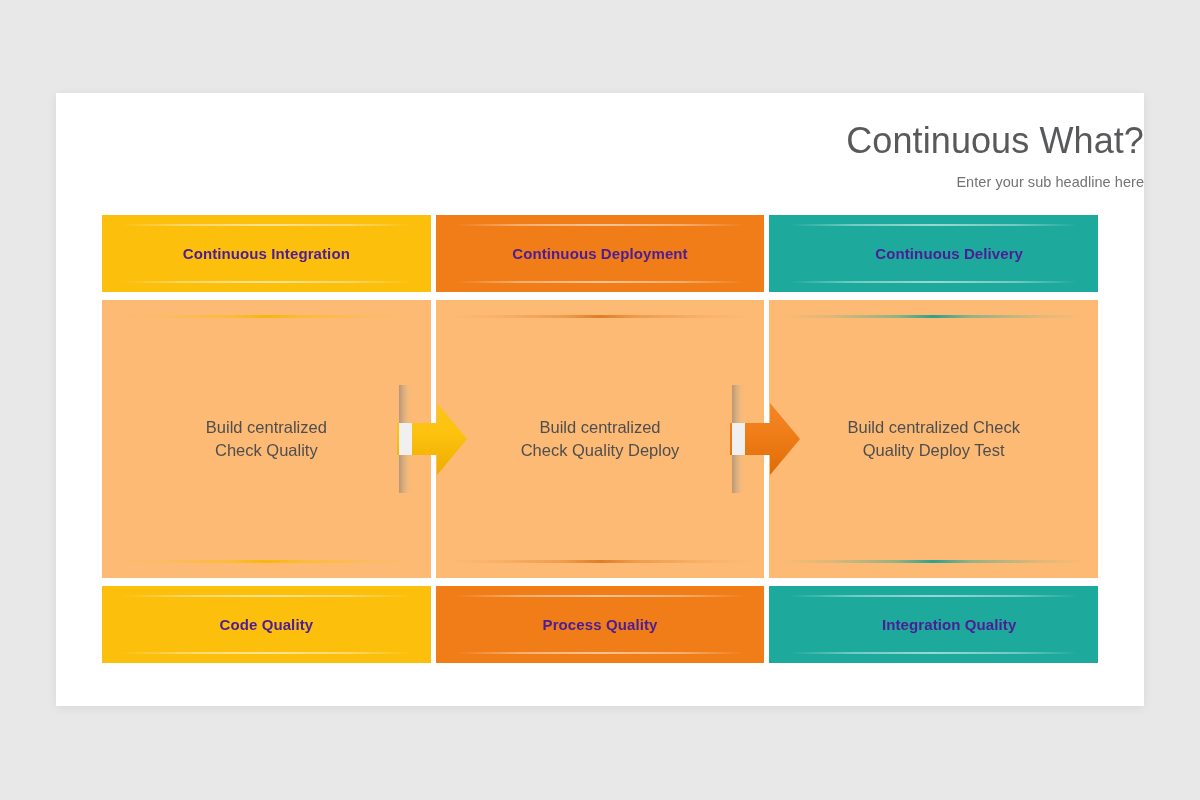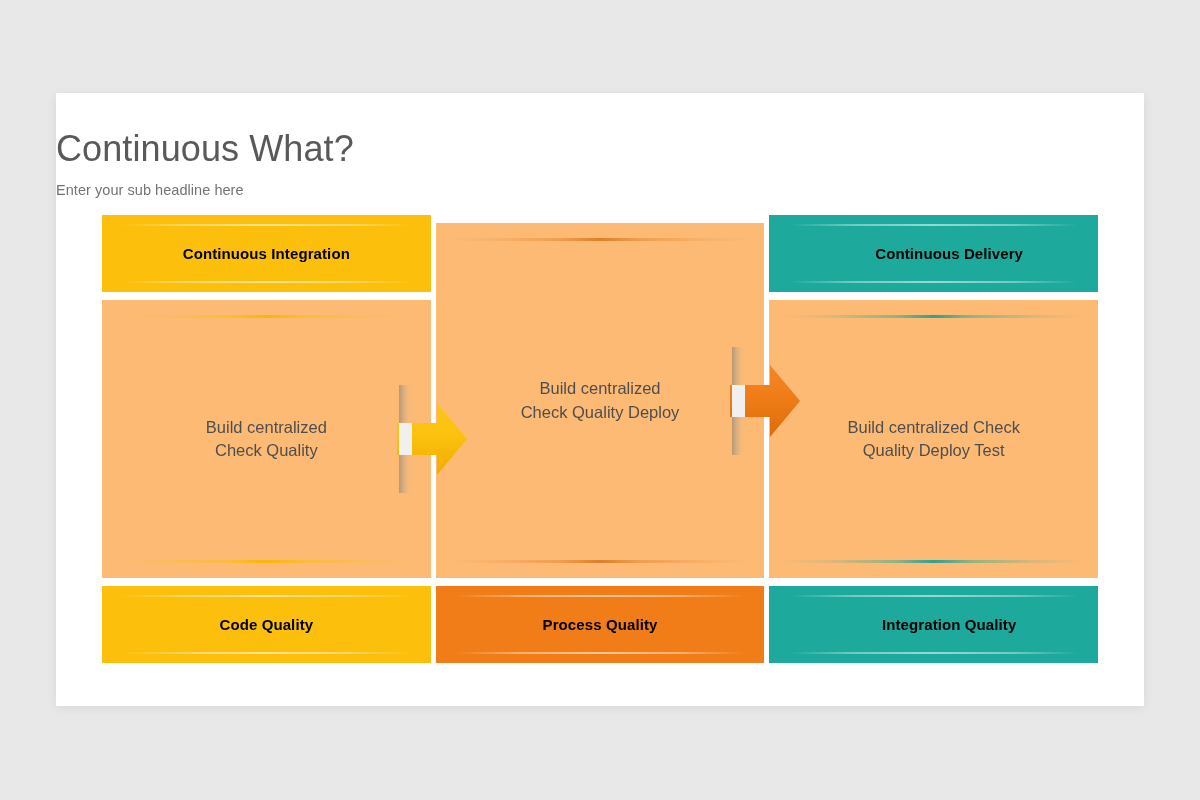--- a/index.html
+++ b/index.html
@@ -21,23 +21,23 @@
     width: 1088px;
     height: 613px;
     background: #ffffff;
     box-shadow: 0 2px 10px rgba(0,0,0,0.07);
   }
 
   
   .headline-block {
     position: absolute;
     left: 0;
-    top: 8px;
+    top: 0;
     width: 100%;
-    text-align: left;
+    text-align: right;
   }
   .slide-title {
     margin: 0;
     padding-top: 27px;
     font-size: 36px;
     font-weight: 400;
     color: #58595b;
     letter-spacing: 0.1px;
     line-height: 1.15;
   }
@@ -72,21 +72,21 @@
     position: relative;
     height: 77px;
     display: flex;
     align-items: center;
     justify-content: center;
     overflow: hidden;
   }
   .bar-label {
     position: relative;
     z-index: 3;
-    color: #000000;
+    color: #4c1d95;
     font-size: 15px;
     font-weight: bold;
     letter-spacing: 0.1px;
     text-align: right;
   }
   
   .bar::before,
   .bar::after {
     content: "";
     position: absolute;
@@ -244,20 +244,23 @@
           </svg>
         </div>
       </div>
 
       <div class="bar c-yellow">
         <span class="bar-label">Code Quality</span>
       </div>
     </div>
 
     <div class="column">
+      <div class="bar c-orange">
+        <span class="bar-label">Continuous Deployment</span>
+      </div>
 
       <div class="panel">
         <span class="panel-accent top accent-orange"></span>
         <span class="panel-accent bottom accent-orange"></span>
         <div class="panel-text">Build centralized
 Check Quality Deploy</div>
 
         <div class="connector">
           <div class="flap"></div>
           <svg width="82" height="108" viewBox="0 0 82 108">

